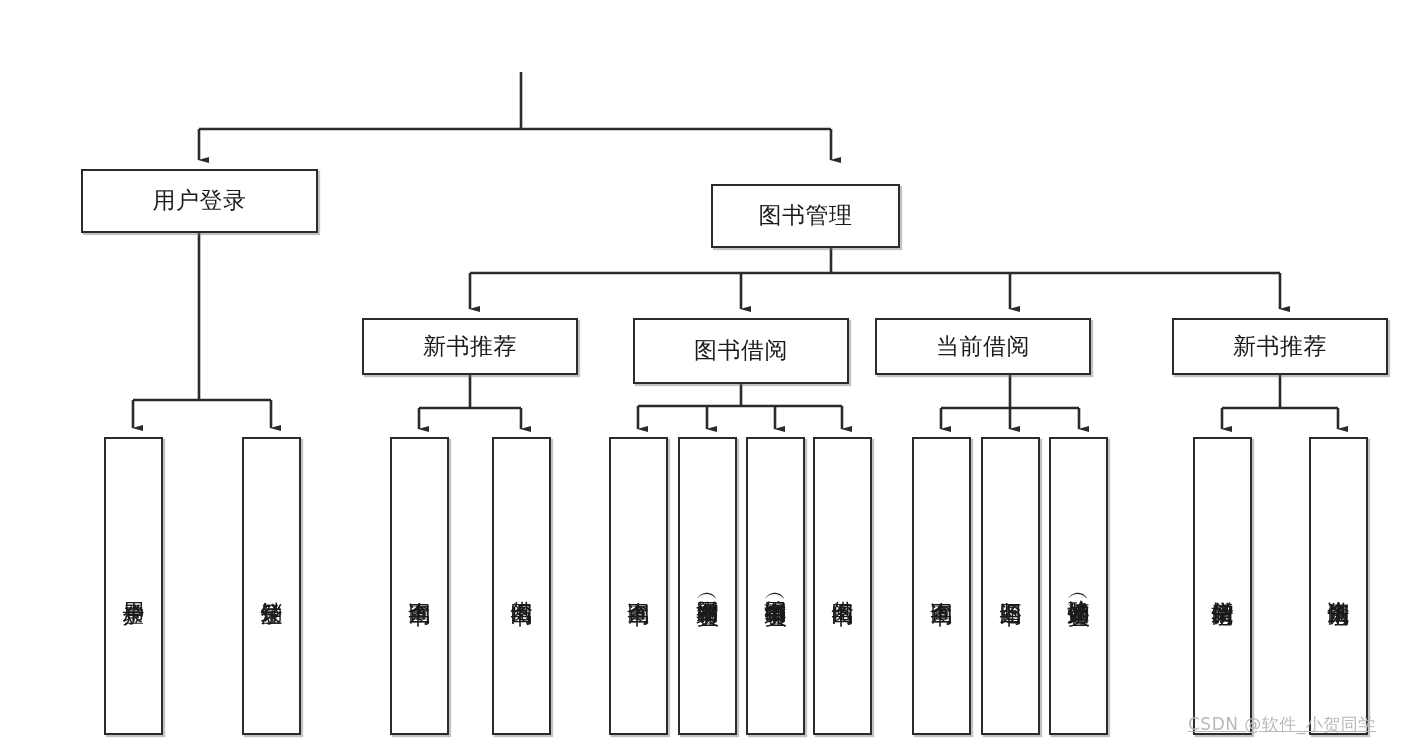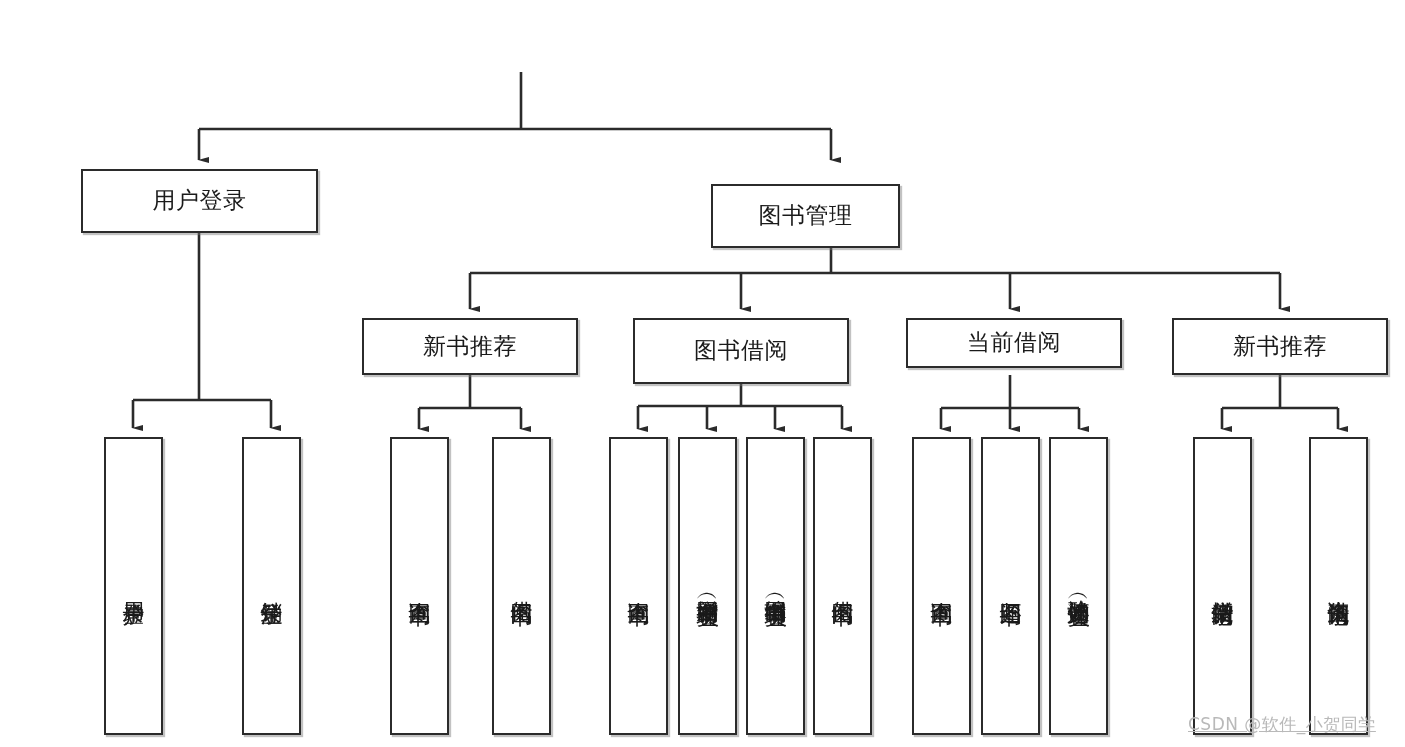--- a/index.html
+++ b/index.html
@@ -142,21 +142,21 @@
   </div>
 
   <div class="node h" style="left:362px; top:318px; width:216px; height:57px;">
     <span class="lbl">新书推荐</span>
   </div>
 
   <div class="node h" style="left:633px; top:318px; width:216px; height:66px;">
     <span class="lbl">图书借阅</span>
   </div>
 
-  <div class="node h" style="left:906px; top:318px; width:216px; height:50px;">
+  <div class="node h" style="left:875px; top:318px; width:216px; height:57px;">
     <span class="lbl">当前借阅</span>
   </div>
 
   <div class="node h" style="left:1172px; top:318px; width:216px; height:57px;">
     <span class="lbl">新书推荐</span>
   </div>
 
   <div class="node v" style="left:104px; top:437px; width:59px; height:298px;">
     <span class="lbl">用户登录</span>
   </div>

